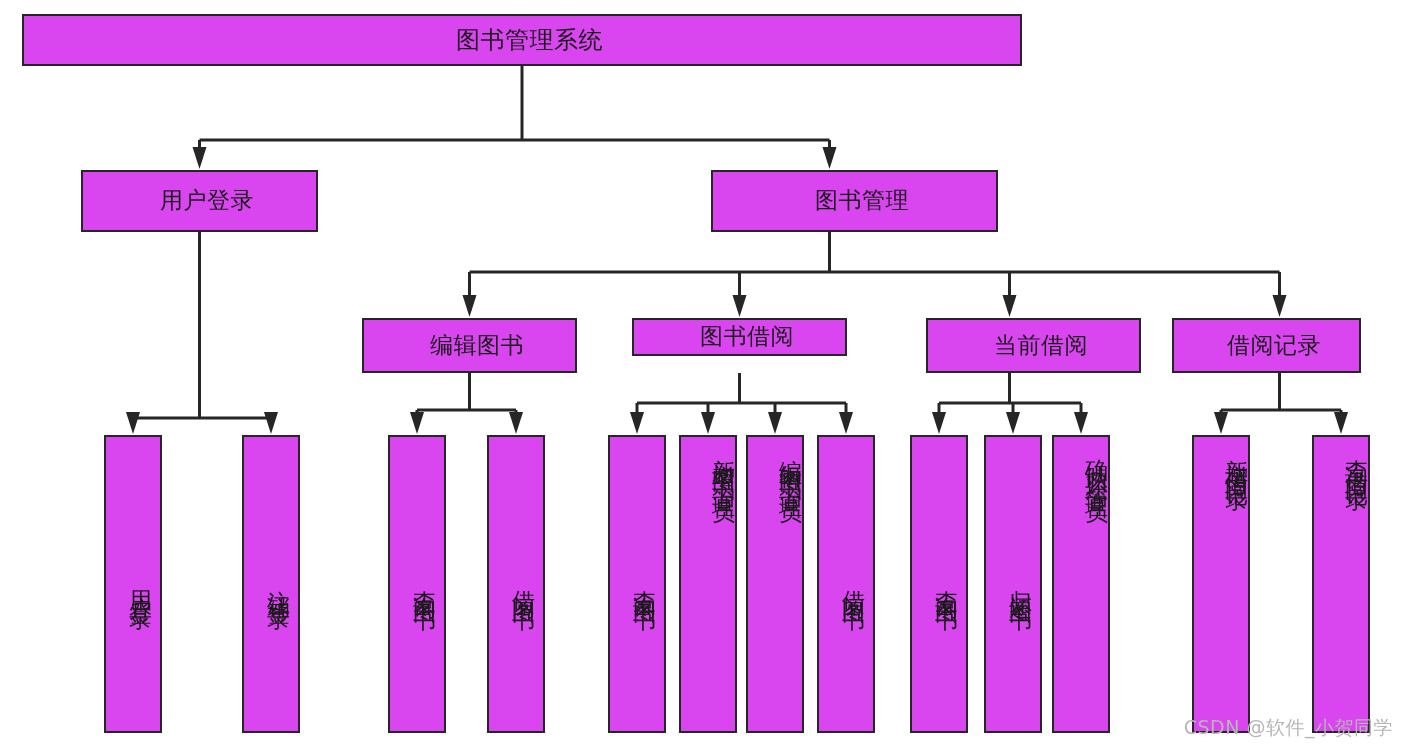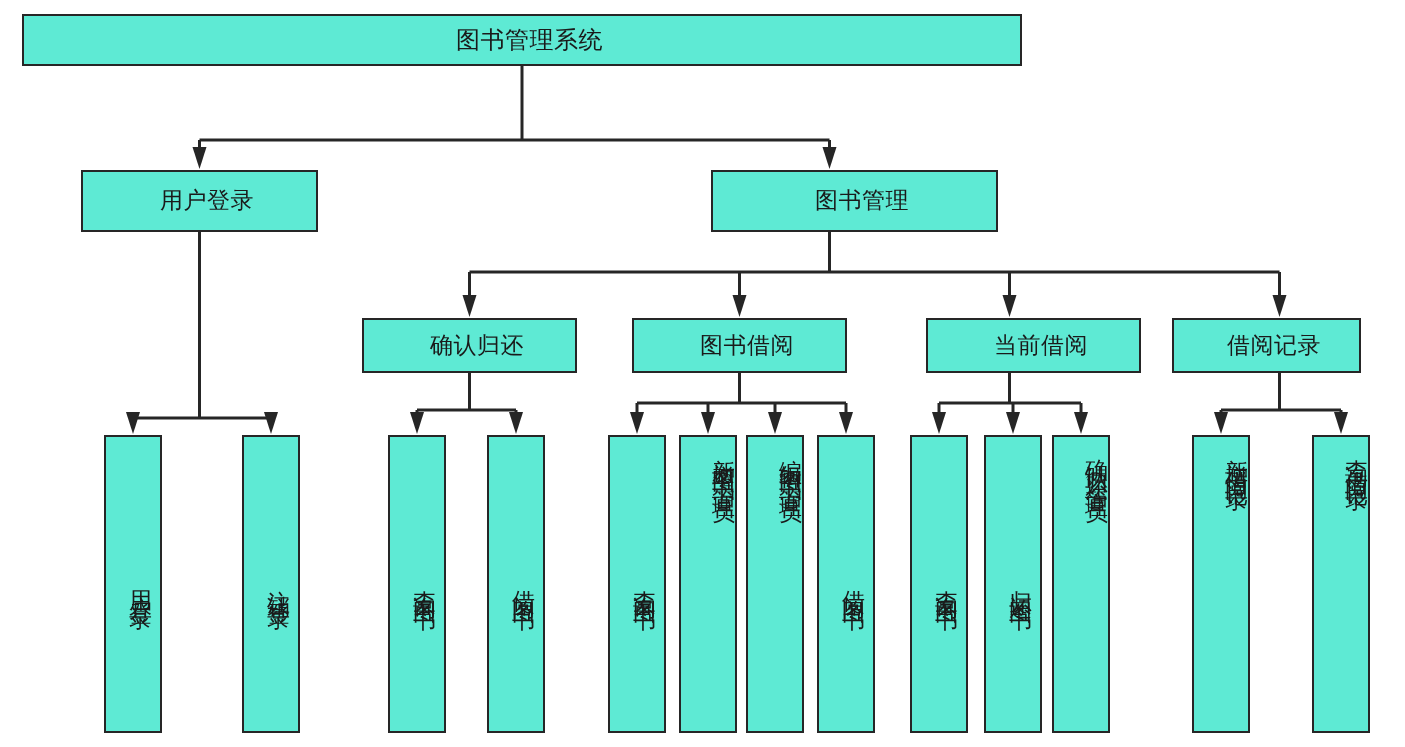--- a/index.html
+++ b/index.html
@@ -22,21 +22,21 @@
     left: 0;
     top: 0;
     width: 1405px;
     height: 747px;
     pointer-events: none;
   }
   .node {
     position: absolute;
     box-sizing: border-box;
     border: 2px solid #262626;
-    background: #5eead4;
+    background: #d946ef;
     display: flex;
     align-items: center;
     justify-content: center;
     color: #1a1a1a;
     padding-left: 15px;
   }
   .node.horiz {
     font-size: 23px;
     letter-spacing: 0.5px;
     line-height: 1.2;
@@ -137,23 +137,23 @@
       <div class="node horiz root" style="left: 22px; top: 14px; width: 1000px; height: 52px; border-color: rgb(38, 38, 38); color: rgb(26, 26, 26);">
         <span class="">图书管理系统</span>
       </div>
       <div class="node horiz" style="left: 81px; top: 170px; width: 237px; height: 62px; border-color: rgb(38, 38, 38); color: rgb(26, 26, 26);">
         <span class="">用户登录</span>
       </div>
       <div class="node horiz" style="left: 711px; top: 170px; width: 287px; height: 62px; border-color: rgb(38, 38, 38); color: rgb(26, 26, 26);">
         <span class="">图书管理</span>
       </div>
       <div class="node horiz" style="left: 362px; top: 318px; width: 215px; height: 55px; border-color: rgb(38, 38, 38); color: rgb(26, 26, 26);">
-        <span class="">确认归还</span>
-      </div>
-      <div class="node horiz" style="left: 632px; top: 318px; width: 215px; height: 55px; border-color: rgb(38, 38, 38); color: rgb(26, 26, 26);">
+        <span class="">编辑图书</span>
+      </div>
+      <div class="node horiz" style="left: 632px; top: 318px; width: 215px; height: 38px; border-color: rgb(38, 38, 38); color: rgb(26, 26, 26);">
         <span class="">图书借阅</span>
       </div>
       <div class="node horiz" style="left: 926px; top: 318px; width: 215px; height: 55px; border-color: rgb(38, 38, 38); color: rgb(26, 26, 26);">
         <span class="">当前借阅</span>
       </div>
       <div class="node horiz" style="left: 1172px; top: 318px; width: 189px; height: 55px; border-color: rgb(38, 38, 38); color: rgb(26, 26, 26);">
         <span class="">借阅记录</span>
       </div>
       <div class="node vert centered" style="left: 104px; top: 435px; width: 58px; height: 298px; border-color: rgb(38, 38, 38); color: rgb(26, 26, 26);">
         <span class="vtext">用户登录</span>
@@ -188,13 +188,14 @@
       <div class="node vert" style="left: 1052px; top: 435px; width: 58px; height: 298px; border-color: rgb(38, 38, 38); color: rgb(26, 26, 26);">
         <span class="vtext">确认归还（管理员）</span>
       </div>
       <div class="node vert" style="left: 1192px; top: 435px; width: 58px; height: 298px; border-color: rgb(38, 38, 38); color: rgb(26, 26, 26);">
         <span class="vtext">新增借阅记录</span>
       </div>
       <div class="node vert" style="left: 1312px; top: 435px; width: 58px; height: 298px; border-color: rgb(38, 38, 38); color: rgb(26, 26, 26);">
         <span class="vtext">查询借阅记录</span>
       </div>
     </div>
+  <div id="watermark">CSDN @软件_小贺同学</div>
 </div>
 
 </body></html>

